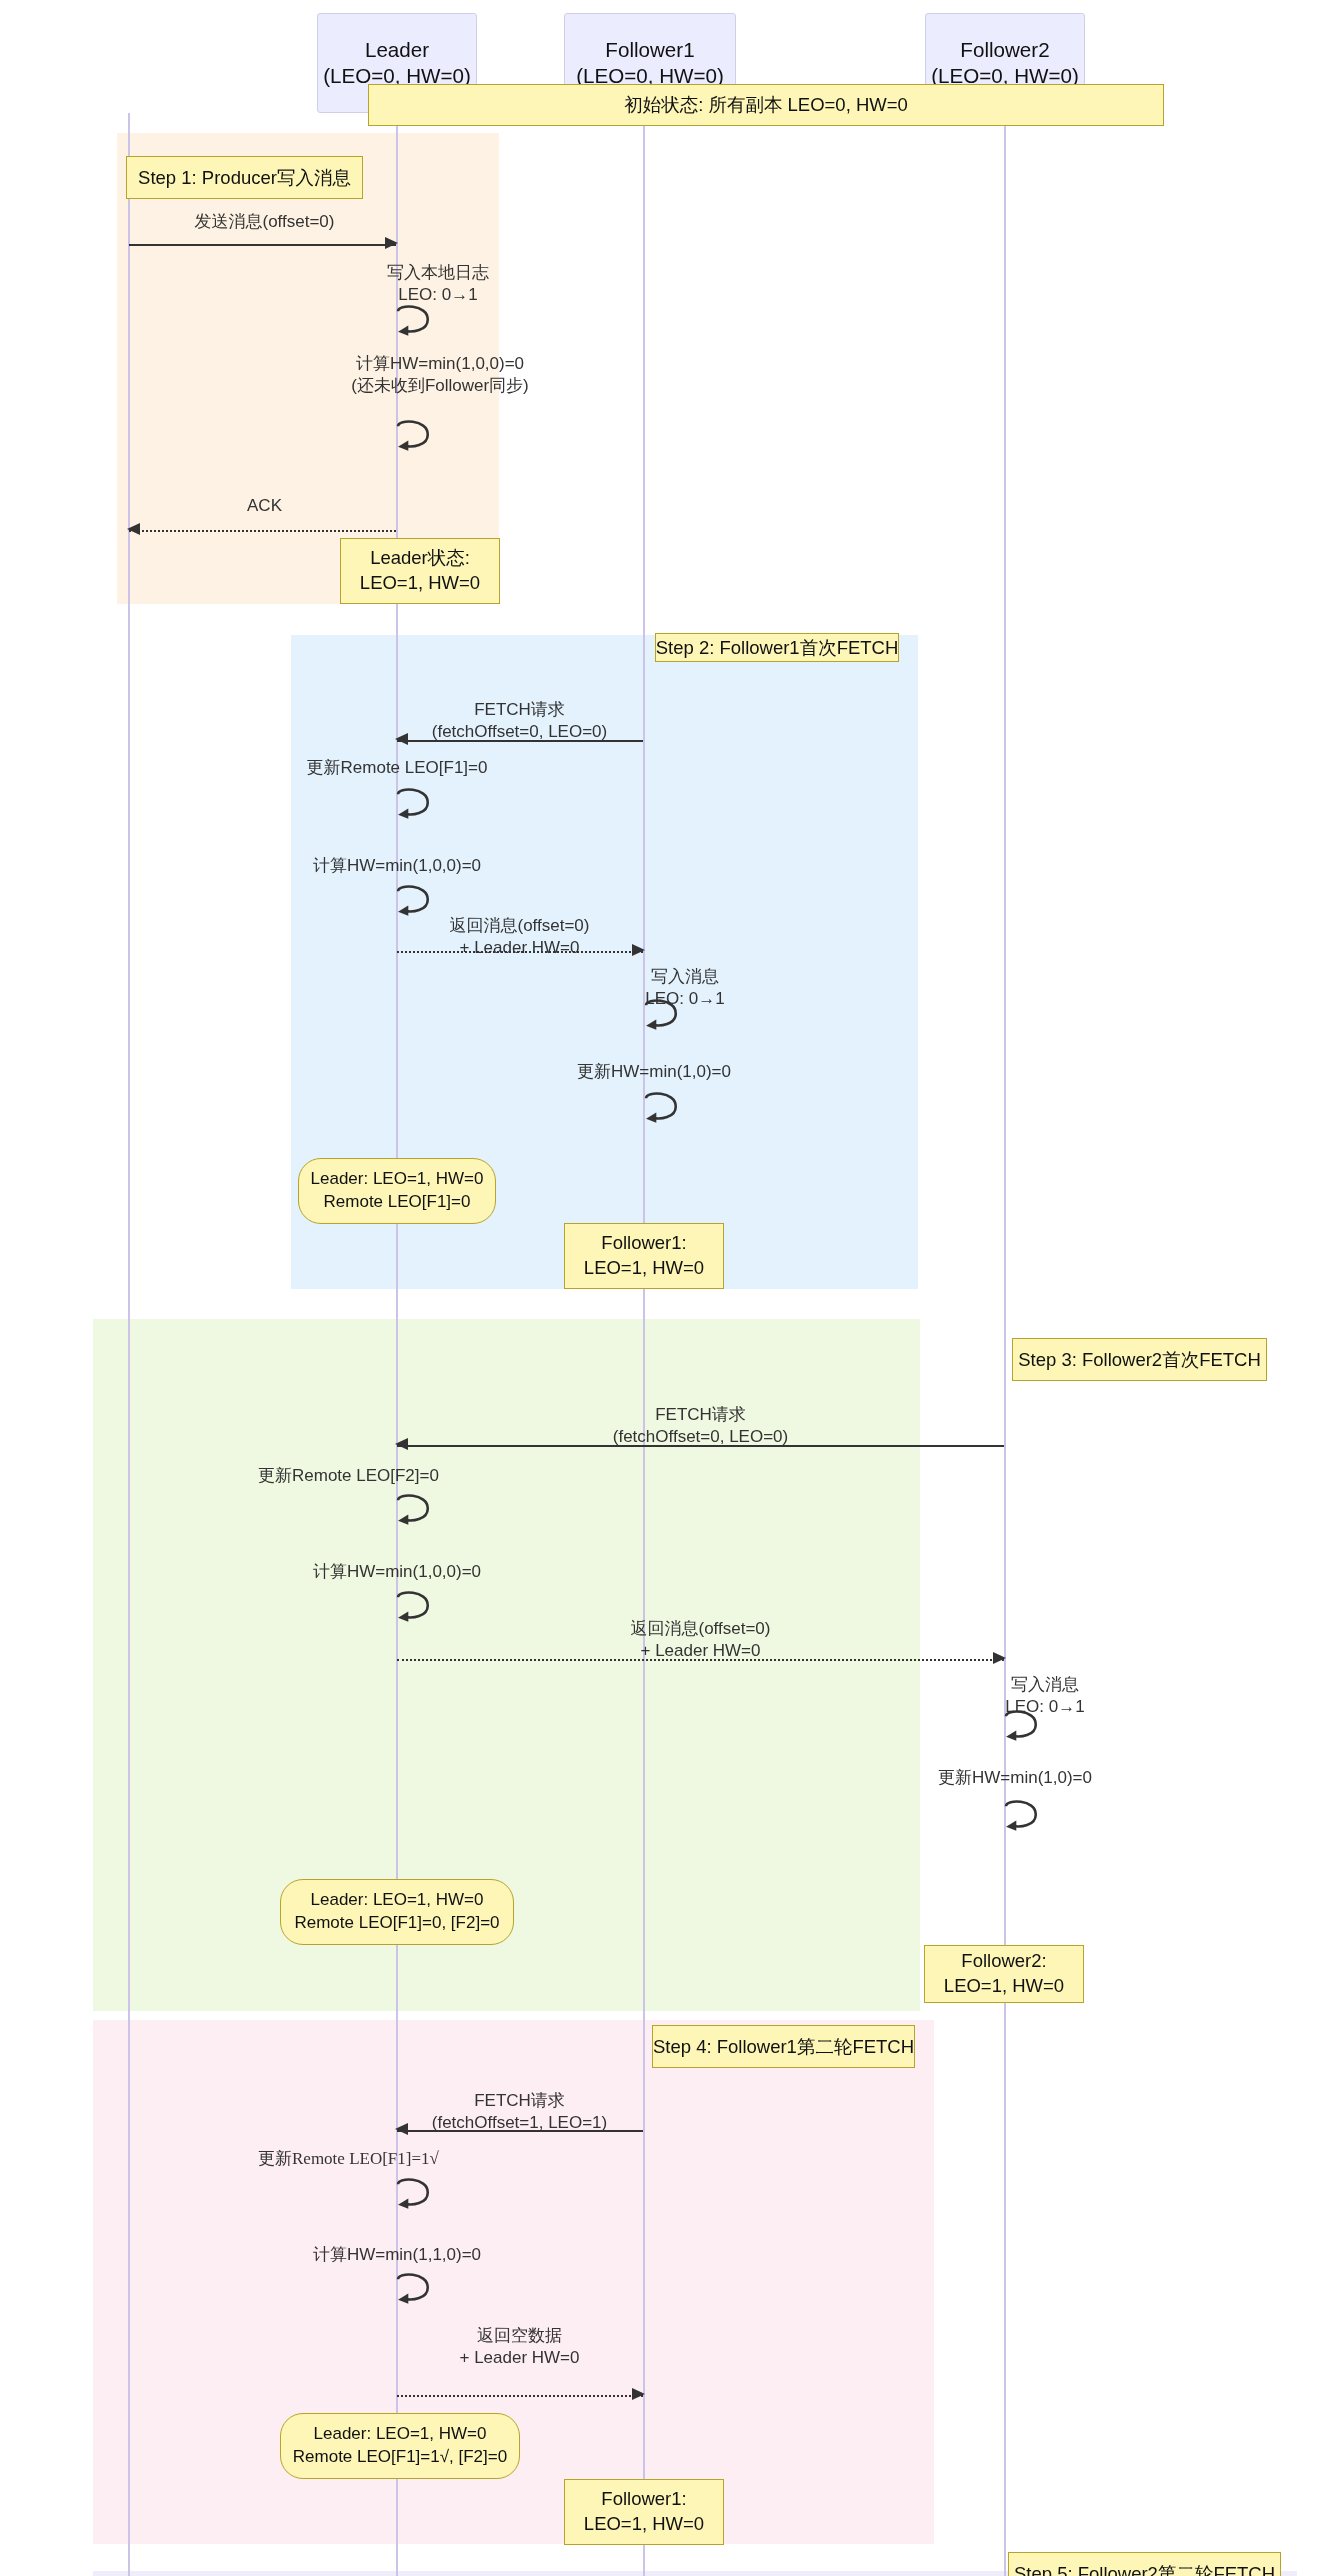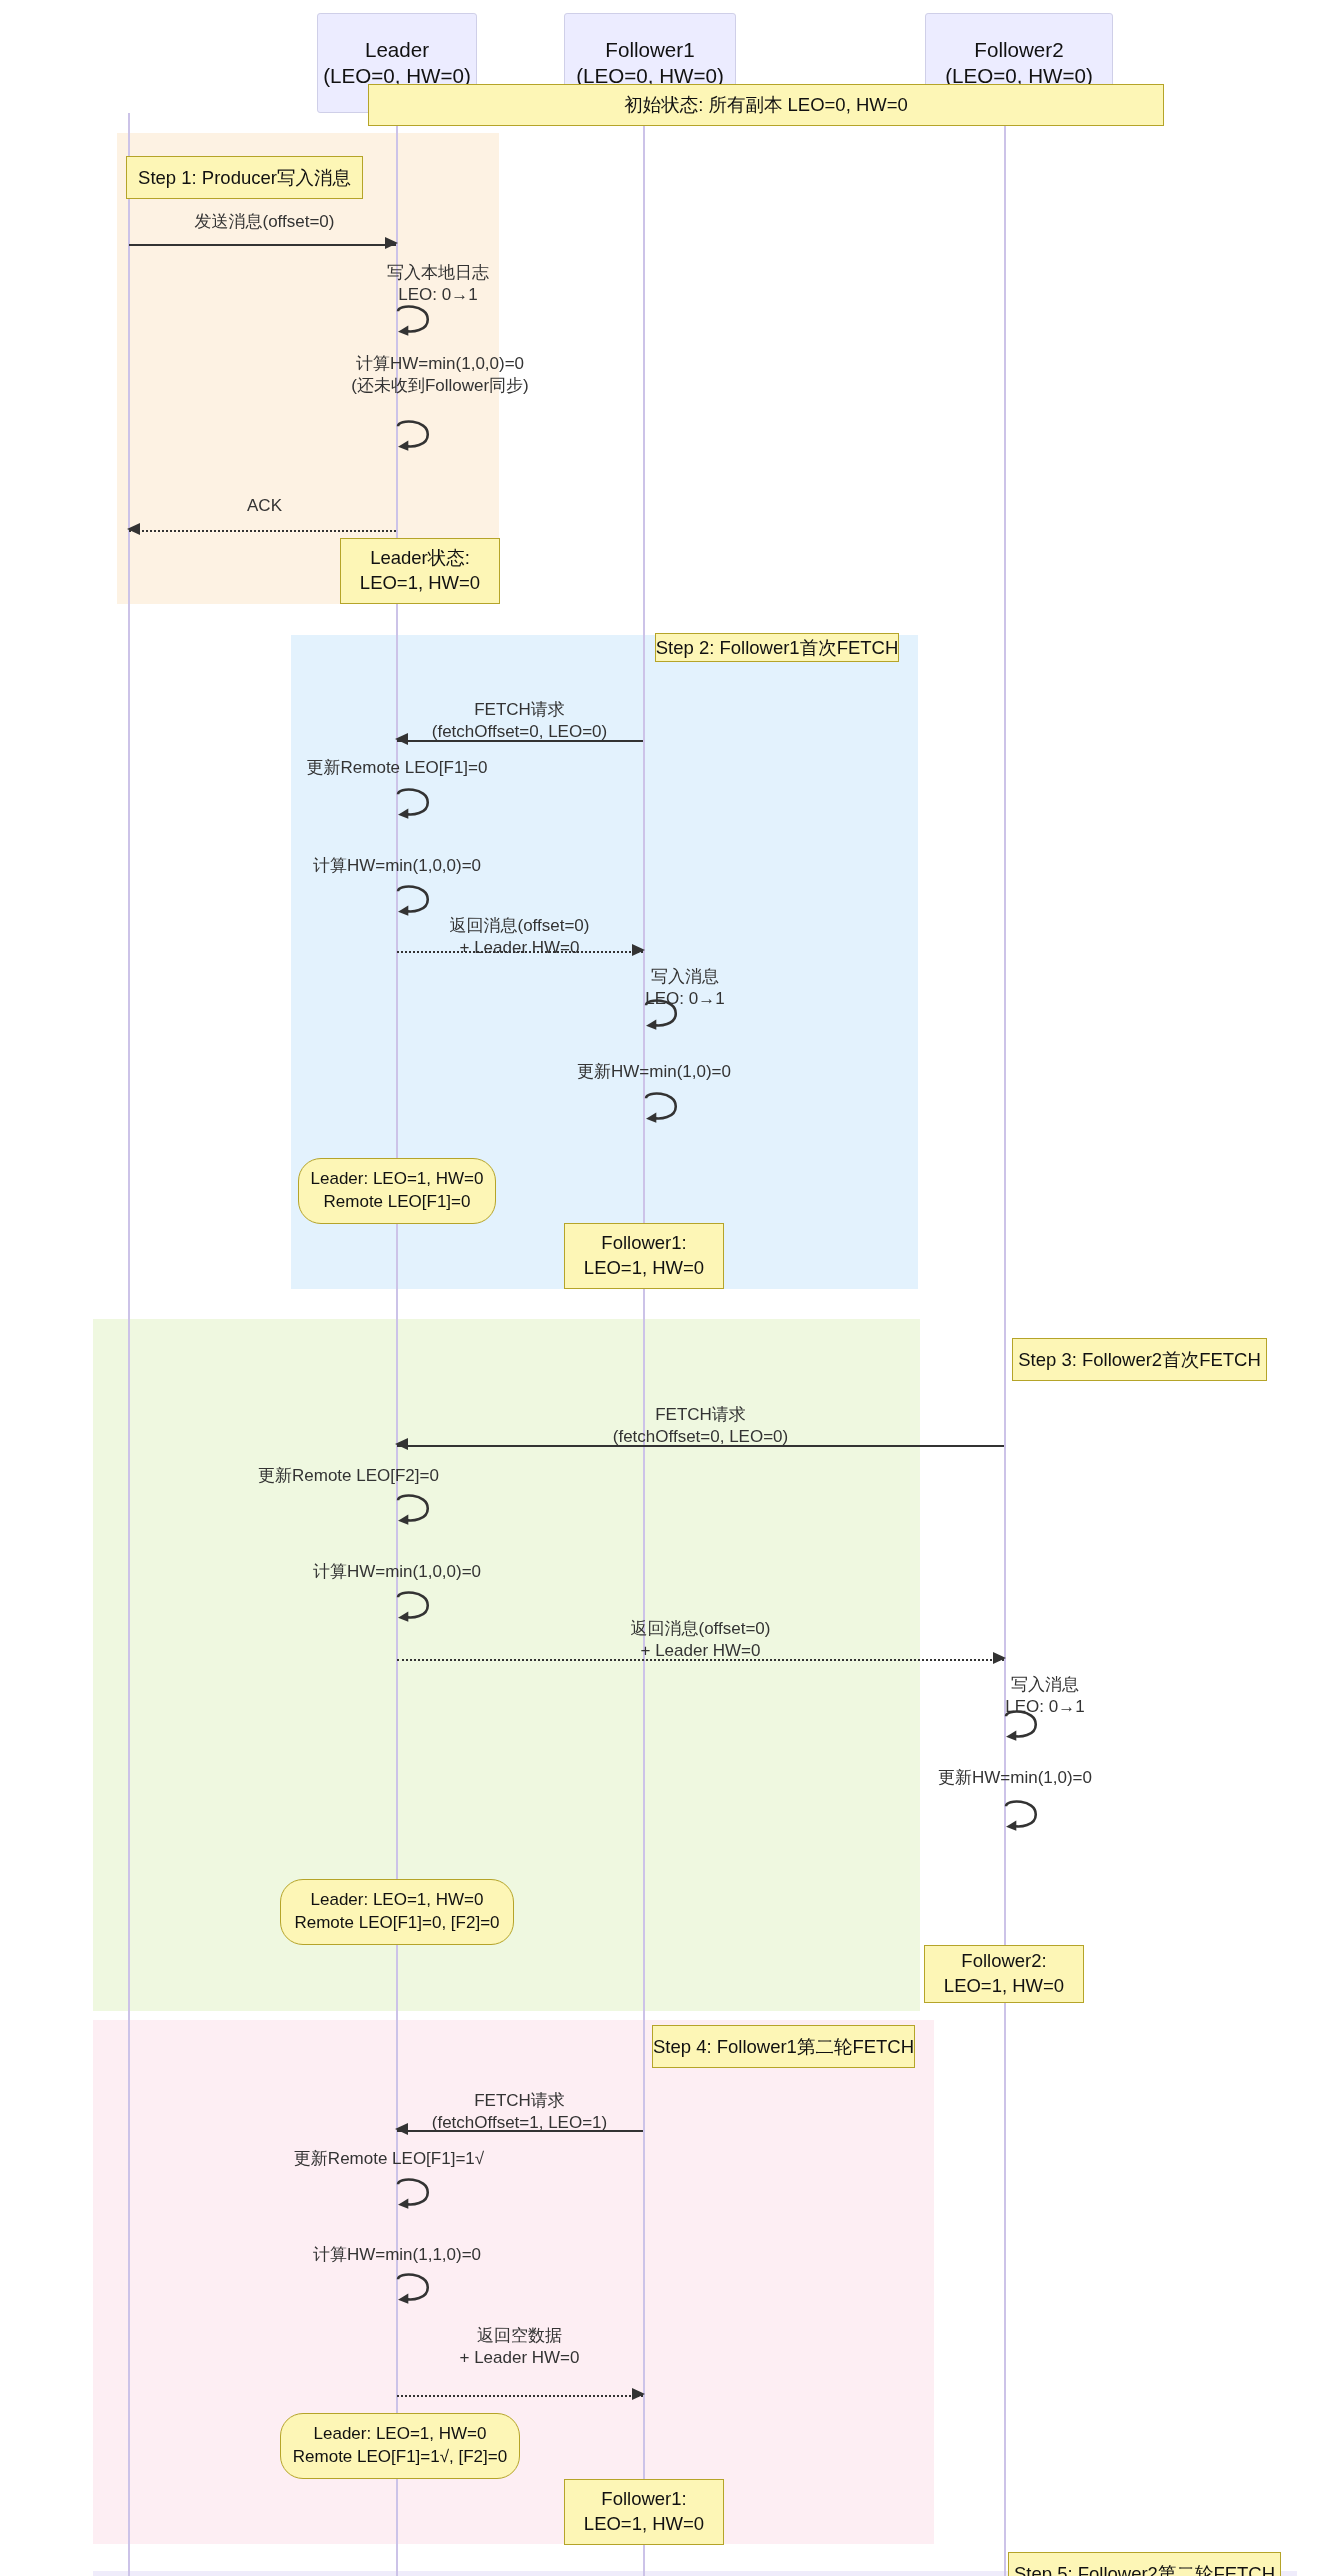--- a/index.html
+++ b/index.html
@@ -61,21 +61,21 @@
   <div class="lifeline" style="left:1004px;"></div>
 
   <div class="actor" style="left:317px;top:13px;width:160px;height:100px;flex-direction:column;">
     <span class="ln">Leader</span>
     <span class="ln">(LEO=0, HW=0)</span>
   </div>
   <div class="actor" style="left:564px;top:13px;width:172px;height:100px;flex-direction:column;">
     <span class="ln">Follower1</span>
     <span class="ln">(LEO=0, HW=0)</span>
   </div>
-  <div class="actor" style="left:925px;top:13px;width:188px;height:100px;flex-direction:column;">
+  <div class="actor" style="left:925px;top:13px;width:160px;height:100px;flex-direction:column;">
     <span class="ln">Follower2</span>
     <span class="ln">(LEO=0, HW=0)</span>
   </div>
 
   <div class="note" style="left:368px;top:84px;width:796px;height:42px;">
     <span class="ln">初始状态: 所有副本 LEO=0, HW=0</span>
   </div>
 
   <div class="seclabel" style="left:126px;top:156px;width:237px;height:43px;">
     <span>Step 1: Producer写入消息</span>
@@ -274,21 +274,21 @@
 
   <div class="msglabel" style="left:401px;top:2090px;width:237px;">
     <span class="ln">FETCH请求</span>
     <span class="ln">(fetchOffset=1, LEO=1)</span>
   </div>
   <div class="msg left" style="left:397px;top:2130px;width:246px;">
     <div class="line"></div>
       <div class="head"></div>
   </div>
 
-  <div class="msglabel" style="left:250px;top:2148px;width:278px;text-align:center;">
+  <div class="msglabel" style="left:258px;top:2148px;width:278px;text-align:left;font-family:Liberation Serif, serif;">
     <span class="ln">更新Remote LEO[F1]=1√</span>
   </div>
   <div class="selfloop" style="left:397px;top:2178px;">
     <svg width="40" height="38" viewBox="0 0 78 74">
       <path d="M2 12 C2 -2, 60 -2, 60 28 C60 50, 30 54, 14 50" fill="none" stroke="#333" stroke-width="5"></path>
       <polygon points="22,40 2,52 22,60" fill="#333"></polygon>
     </svg>
   </div>
 
   <div class="msglabel" style="left:263px;top:2244px;width:268px;text-align:center;">

